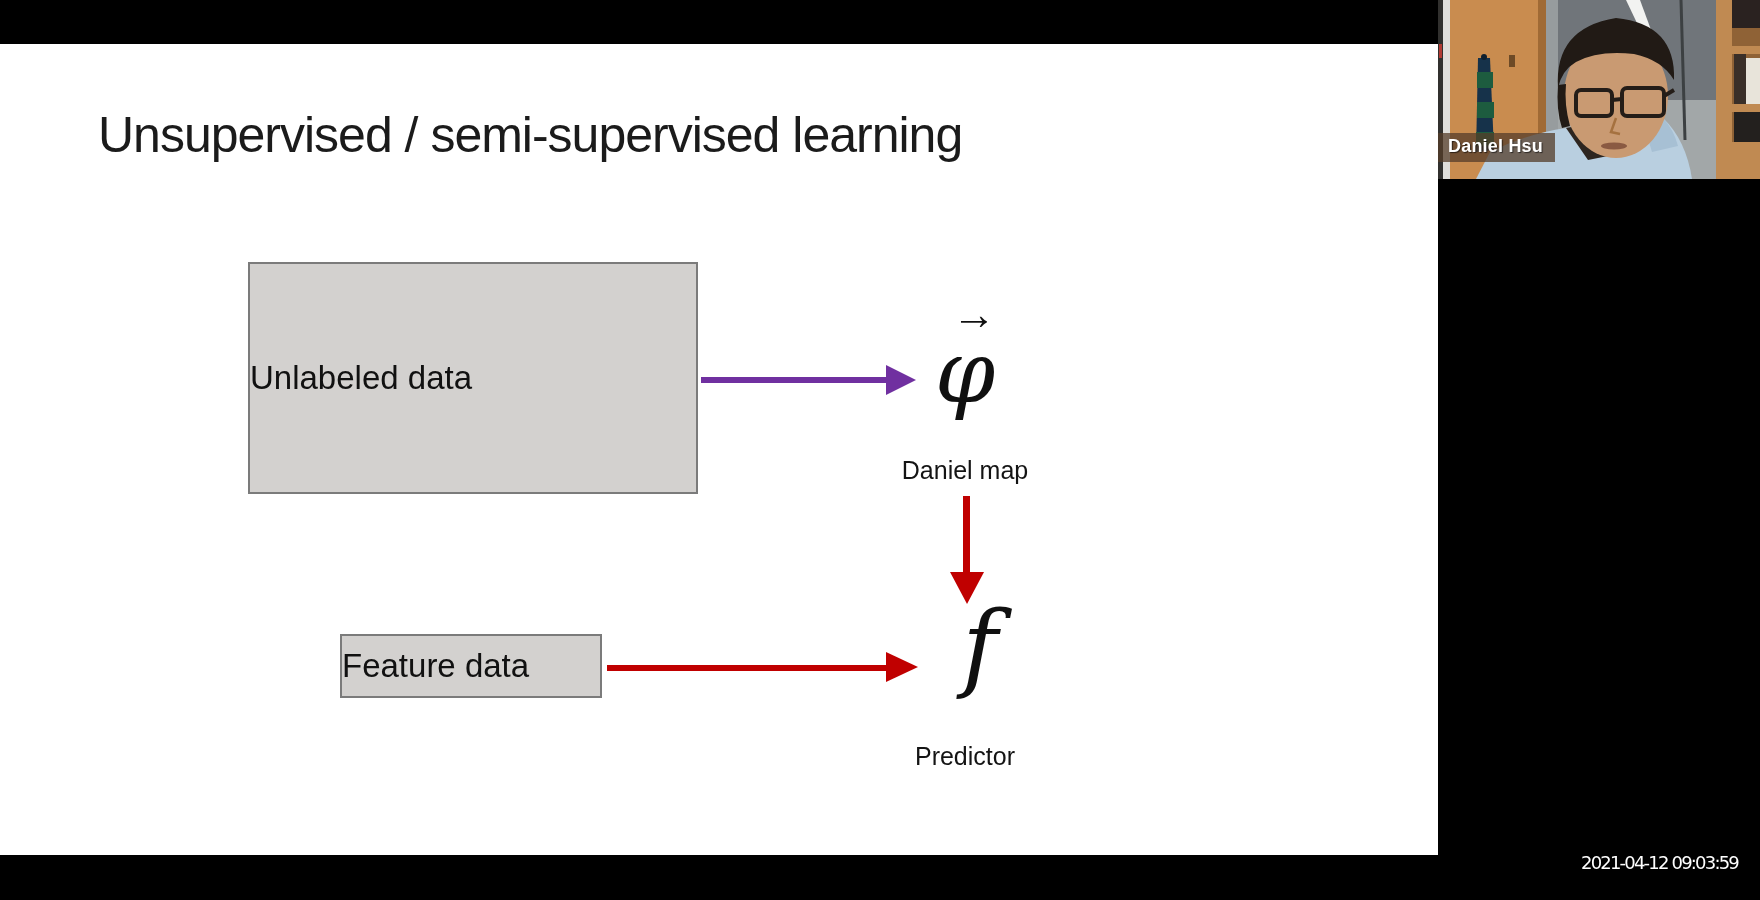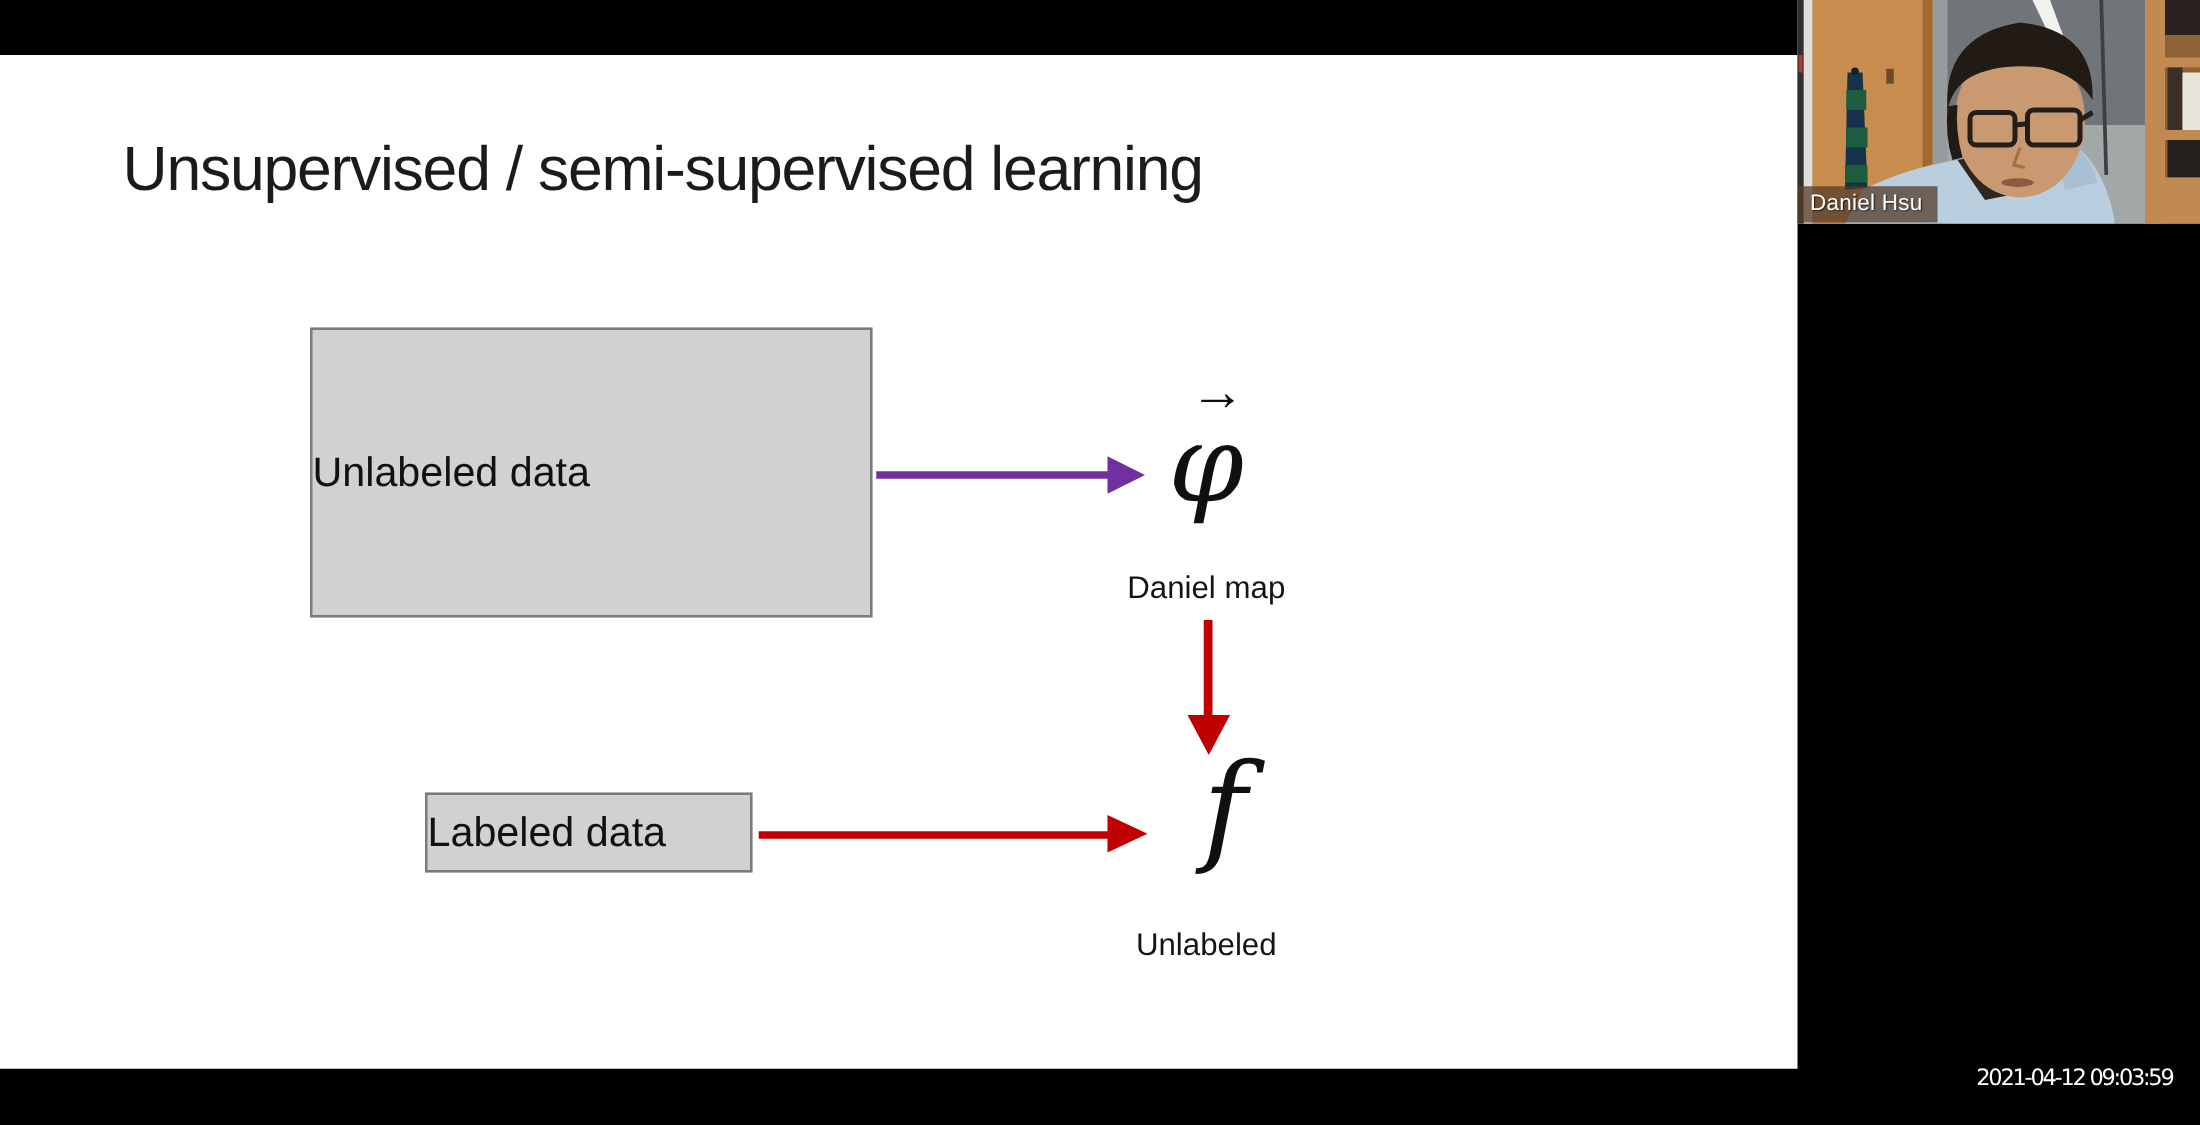--- a/index.html
+++ b/index.html
@@ -44,23 +44,23 @@
             font-family:"DejaVu Serif", serif; font-style:italic; font-size:96px;
             line-height:100px; color:#101010; }
   .small-label { position:absolute; width:210px; text-align:center; font-size:25px;
                  color:#141414; }
   .lbl-feature   { left:860px; top:412px; }
   .lbl-predictor { left:860px; top:698px; }
 
   
   .webcam { position:absolute; left:1438px; top:0; width:322px; height:179px;
             background:#8e9496; overflow:hidden; }
-  .name-tag { position:absolute; left:0; bottom:1px; padding:3px 12px 5px 10px;
+  .name-tag { position:absolute; left:0; bottom:17px; padding:3px 12px 5px 10px;
               background:var(--name_tag_bg,rgba(84,60,42,.75)); color:#fff;
-              font-size:18px; font-weight:400; letter-spacing:.2px;
+              font-size:18px; font-weight:700; letter-spacing:.2px;
               text-shadow:1px 1px 1px rgba(0,0,0,.6); }
 
   
   .timestamp { position:absolute; left:1508px; top:852px; width:230px; text-align:right;
                color:var(--timestamp_color,#fff); font-size:18px; font-weight:500;
                letter-spacing:-1.8px; white-space:nowrap;
                font-family:"DejaVu Sans", sans-serif; }
 </style>
 </head>
 <body>
@@ -81,28 +81,28 @@
     <div class="phi-group">
       <span class="vec-arrow">→</span>
       <span class="phi-char">φ</span>
     </div>
     <div class="small-label lbl-feature">Daniel map</div>
 
     <div class="shaft-v red" style="left:963px; top:452px; height:78px;"></div>
     <div class="head-down red-head-down" style="left:950px; top:528px;"></div>
 
     <div class="data-box box-labeled">
-      <span>Labeled data</span>
+      <span>Feature data</span>
     </div>
 
     <div class="shaft-h red" style="left:607px; top:621px; width:280px;"></div>
     <div class="head-right red-head-right" style="left:886px; top:608px;"></div>
 
     <div class="f-char">f</div>
-    <div class="small-label lbl-predictor">Unlabeled</div>
+    <div class="small-label lbl-predictor">Predictor</div>
   </div>
 
   <div class="webcam">
     <svg width="322" height="179" viewBox="0 0 322 179">
 
       <rect x="0" y="0" width="322" height="179" fill="#979c9e"></rect>
       <rect x="120" y="0" width="170" height="115" fill="#70757a"></rect>
       <rect x="120" y="100" width="170" height="79" fill="#a2a7a8"></rect>
       <line x1="243" y1="0" x2="247" y2="140" stroke="#3c4042" stroke-width="3"></line>
 

